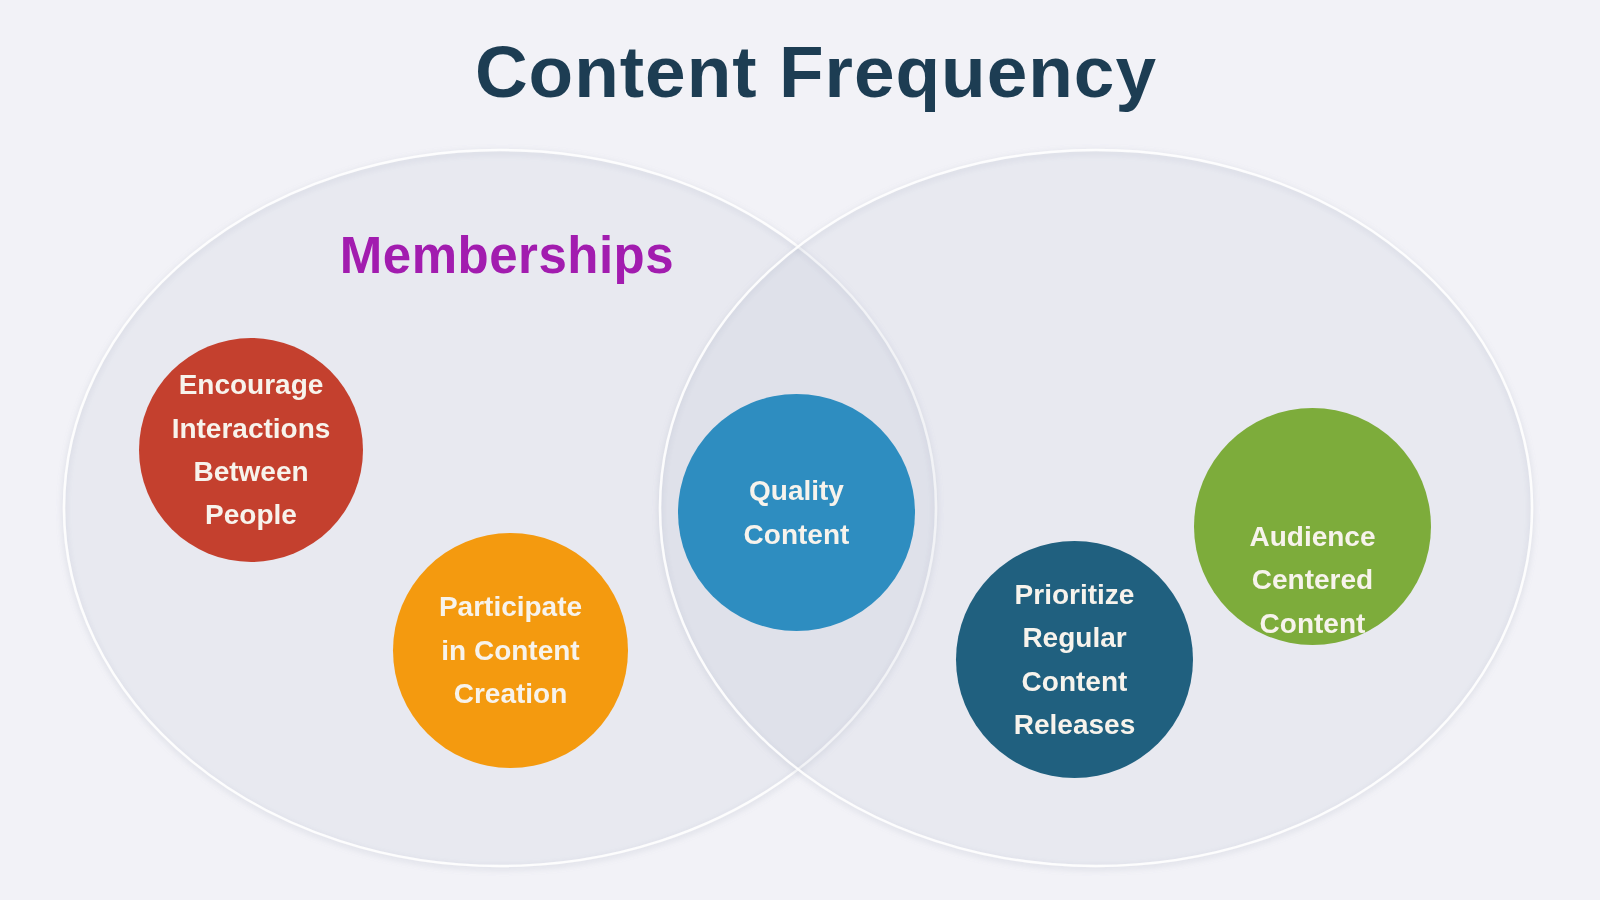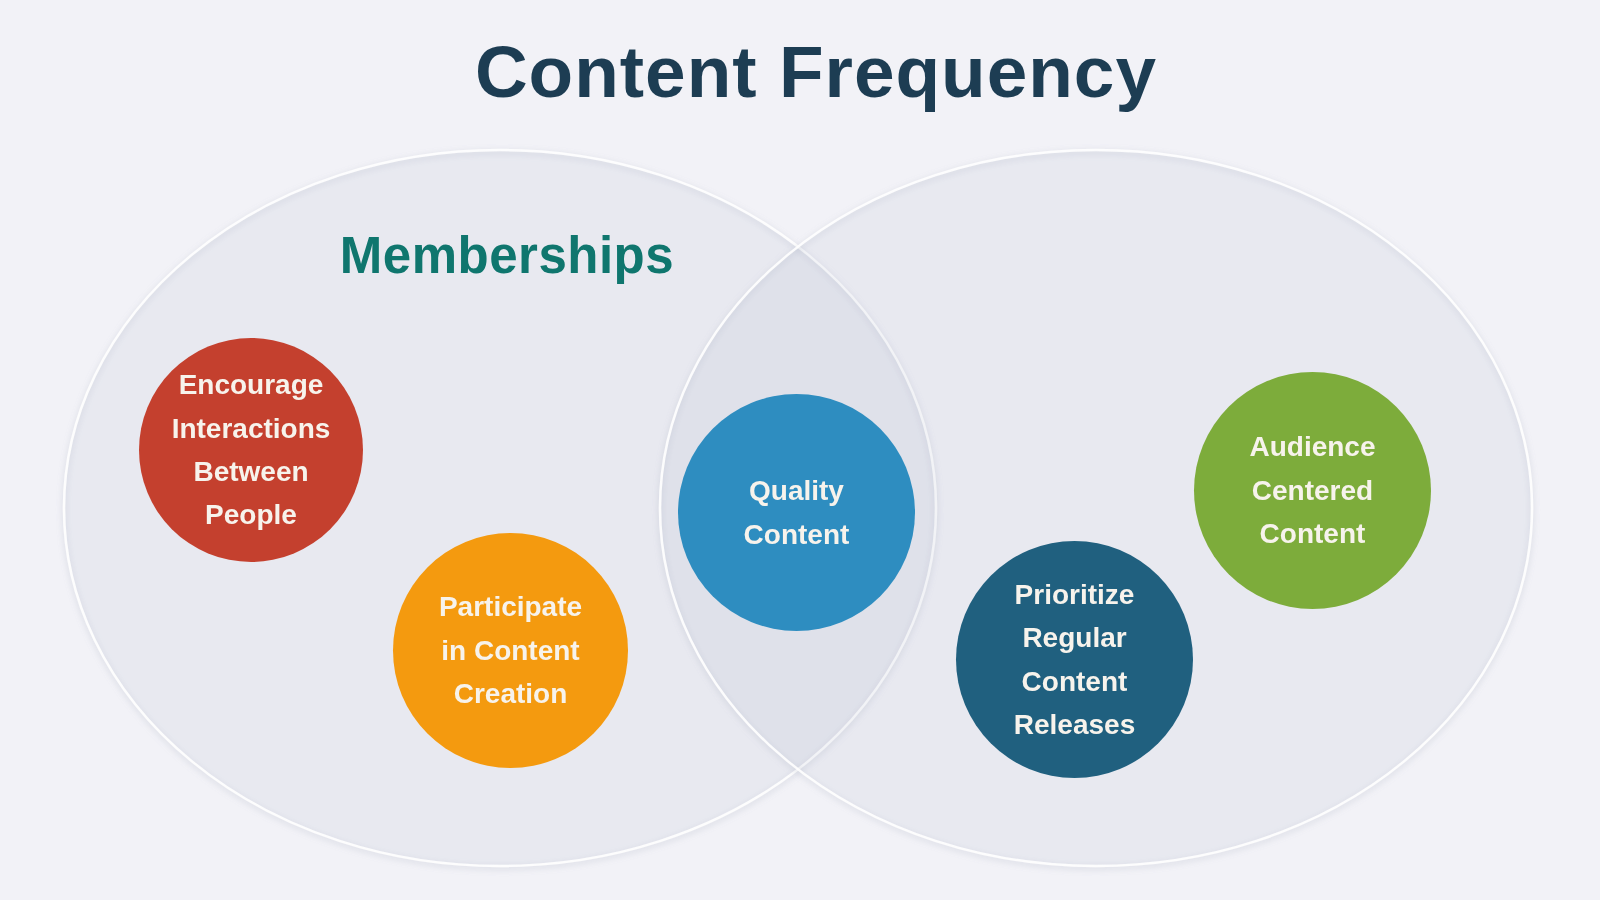--- a/index.html
+++ b/index.html
@@ -56,40 +56,40 @@
     white-space: pre-line;
     color: #f7f3ec;
     font-size: 28px;
     font-weight: 700;
     line-height: 1.55;
   }
   .bubble.red    { left: 139px;  top: 338px; width: 224px; height: 224px; }
   .bubble.orange { left: 393px;  top: 533px; width: 235px; height: 235px; }
   .bubble.blue   { left: 678px;  top: 394px; width: 237px; height: 237px; }
   .bubble.teal   { left: 956px;  top: 541px; width: 237px; height: 237px; }
-  .bubble.green  { left: 1194px; top: 372px; width: 237px; height: 237px; }
+  .bubble.green  { left: 1194px; top: 408px; width: 237px; height: 237px; align-items: flex-end; }
 </style>
 </head>
 <body>
 
 <div class="canvas" style="background-color: rgb(242, 242, 247);">
 
   <svg class="venn-svg" viewBox="0 0 1600 900" xmlns="http://www.w3.org/2000/svg">
     <defs>
       <filter id="edgeShadow" x="-10%" y="-10%" width="120%" height="120%">
         <feDropShadow dx="0" dy="2" stdDeviation="3" flood-color="#8a94a8" flood-opacity="0.4"></feDropShadow>
       </filter>
     </defs>
     <ellipse cx="500" cy="508" rx="436" ry="358" fill="rgba(148,168,190,0.08)" stroke="rgba(255,255,255,0.9)" stroke-width="2.5" filter="url(#edgeShadow)"></ellipse>
     <ellipse cx="1096" cy="508" rx="436" ry="358" fill="rgba(148,168,190,0.08)" stroke="rgba(255,255,255,0.9)" stroke-width="2.5" filter="url(#edgeShadow)"></ellipse>
   </svg>
 
   <h1 class="page-title" style="color: rgb(29, 61, 83);">Content Frequency</h1>
 
-  <div class="set-label left" style="color: #0f766e;">Memberships</div>
+  <div class="set-label left" style="color: #a21caf;">Memberships</div>
 
 
   <div class="bubble red" style="background-color: rgb(196, 64, 46);">
     <span class="bubble-text">Encourage
 Interactions
 Between
 People</span>
   </div>
 
   <div class="bubble orange" style="background-color: rgb(244, 154, 15);">

